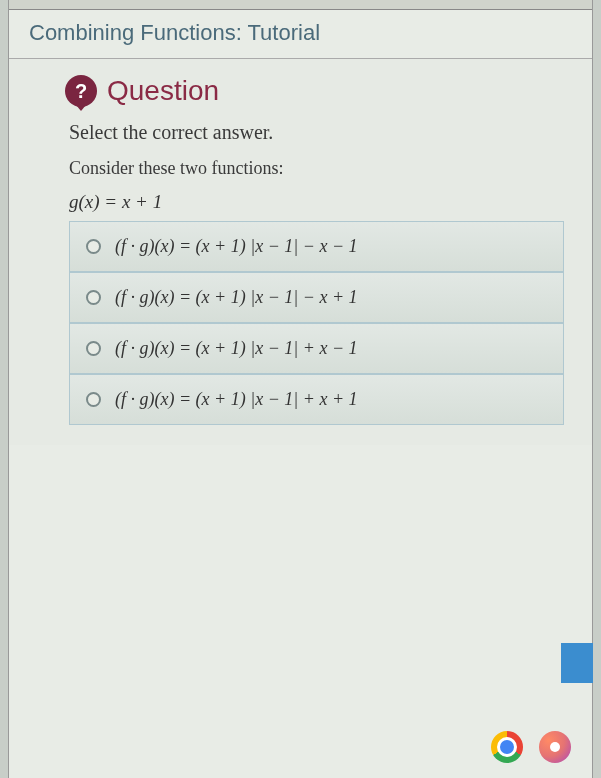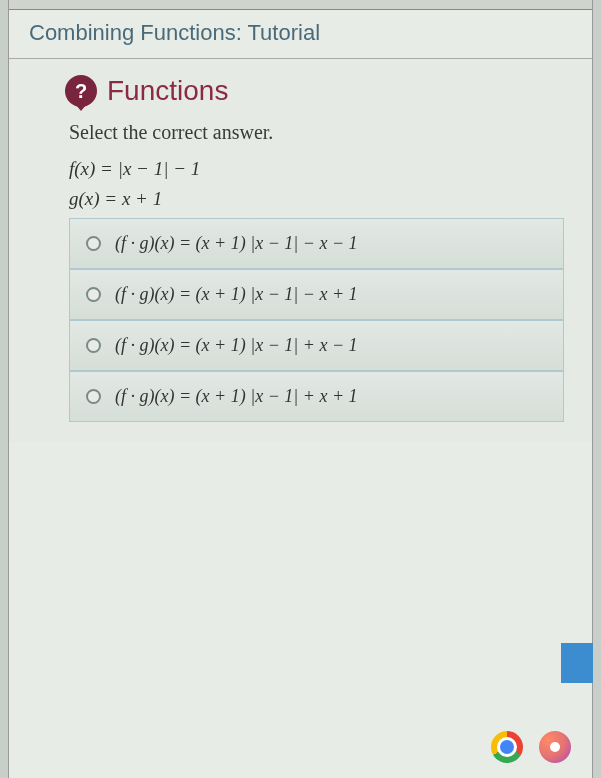--- a/index.html
+++ b/index.html
@@ -182,25 +182,25 @@
 </head>
 <body>
 
 <div class="screen">
   <div class="header-bar"></div>
   <div class="page-title">Combining Functions: Tutorial</div>
 
   <div class="content">
     <div class="question-header">
       <div class="qmark-badge">?</div>
-      <div class="question-title">Functions</div>
+      <div class="question-title">Question</div>
     </div>
 
     <div class="instruction">Select the correct answer.</div>
-    <div class="math-expr">f(x) = |x − 1| − 1</div>
+    <div class="prompt-line">Consider these two functions:</div>
     <div class="math-expr">g(x) = x + 1</div>
 
     <div class="options">
       <div class="option">
         <div class="radio-circle"></div>
         <div class="option-text">(f · g)(x) = (x + 1) |x − 1| − x − 1</div>
       </div>
       <div class="option">
         <div class="radio-circle"></div>
         <div class="option-text">(f · g)(x) = (x + 1) |x − 1| − x + 1</div>

